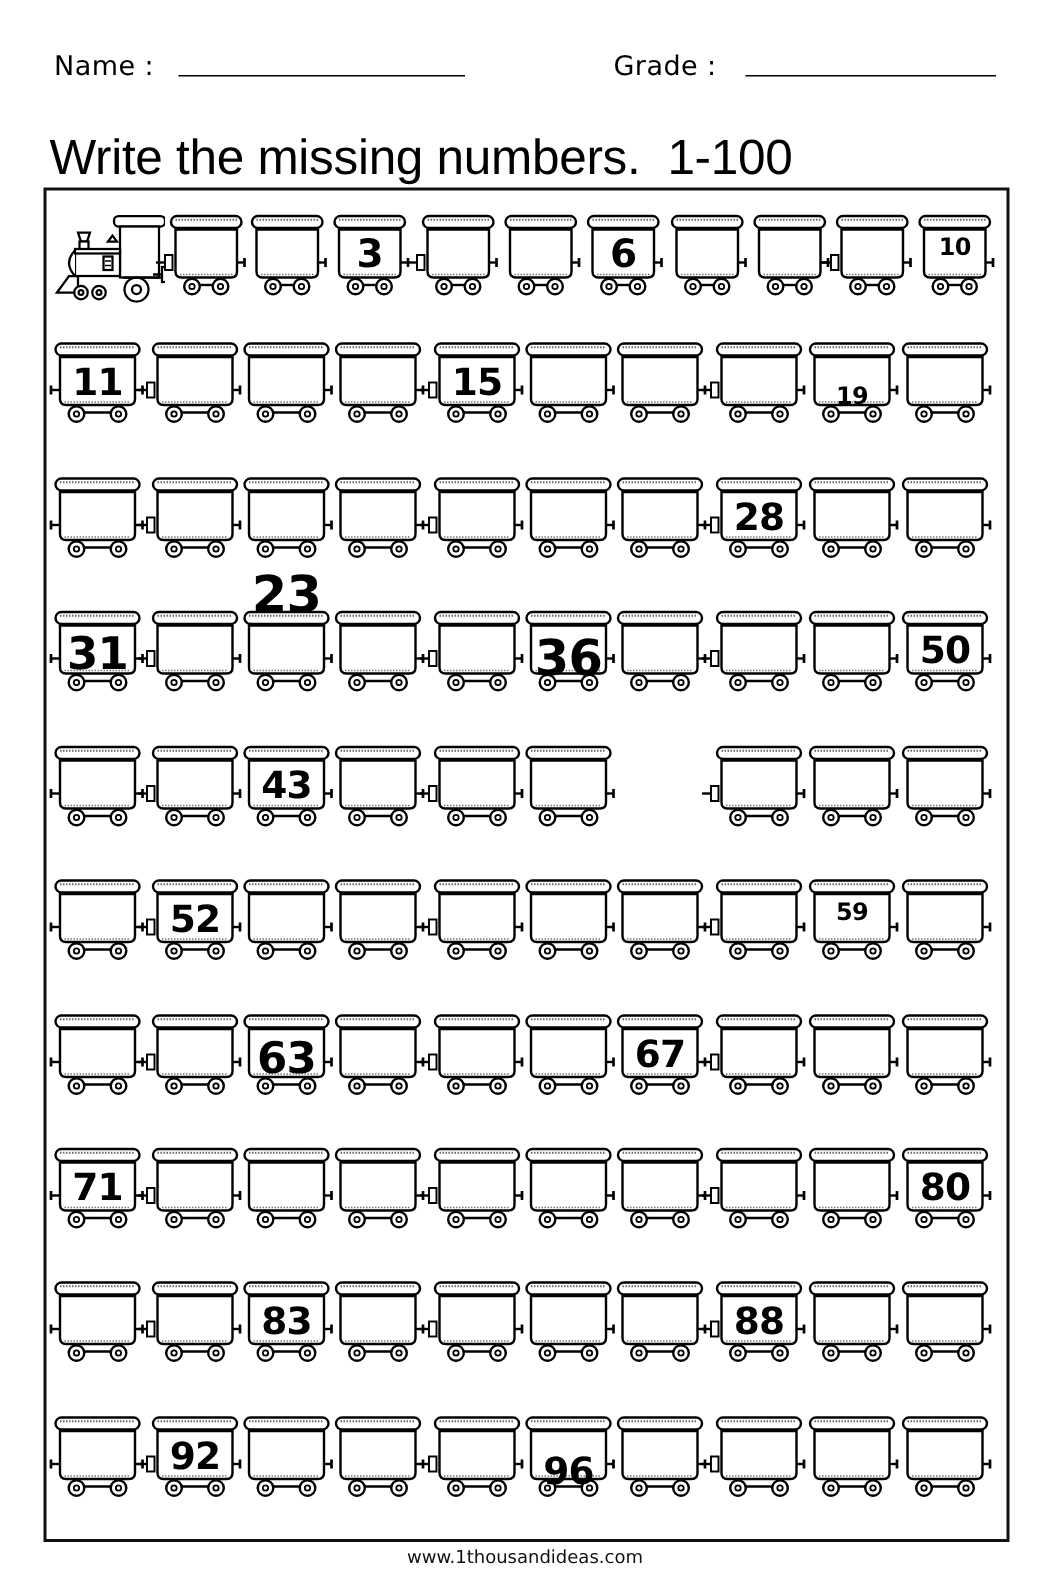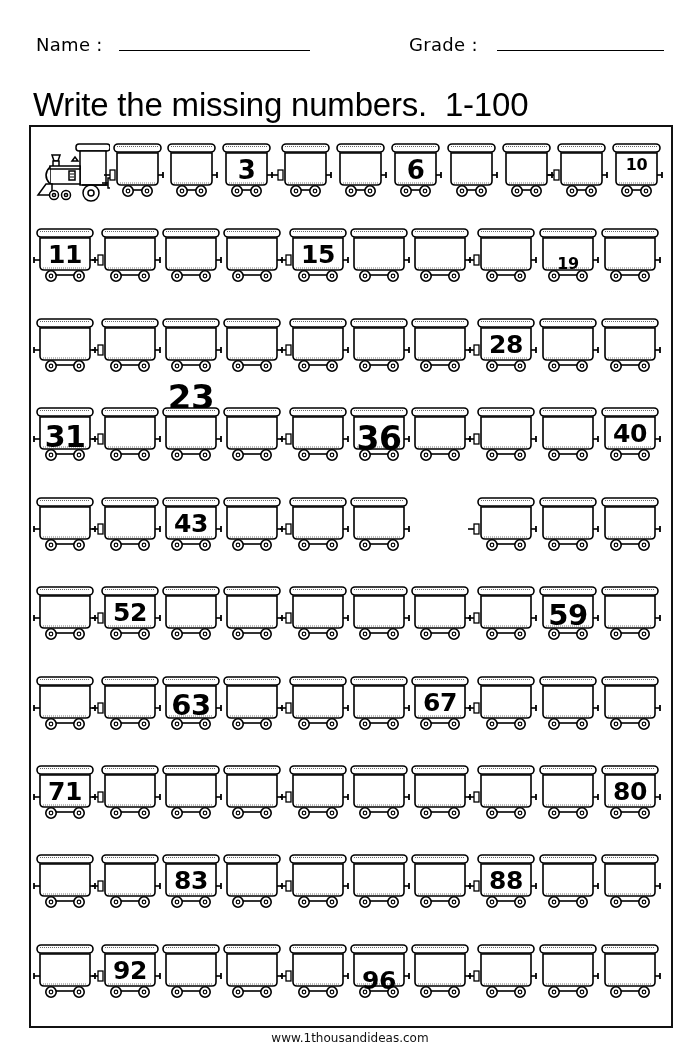--- a/index.html
+++ b/index.html
@@ -608,21 +608,21 @@
             <line x1="4" y1="5.5" x2="54" y2="5.5" stroke="#666" stroke-width="1.2" stroke-dasharray="1 1"></line>
             <path d="M4 12 L54 12 L54 40 Q54 44 50 44 L8 44 Q4 44 4 40 Z" fill="#fff" stroke="#000" stroke-width="1.6"></path>
             <line x1="7" y1="42" x2="51" y2="42" stroke="#777" stroke-width="1" stroke-dasharray="1 1"></line>
             <line x1="14" y1="49" x2="44" y2="49" stroke="#000" stroke-width="1.6"></line>
             <circle cx="15" cy="50" r="5.2" fill="#fff" stroke="#000" stroke-width="1.6"></circle>
             <circle cx="15" cy="50" r="1.8" fill="#fff" stroke="#000" stroke-width="1.2"></circle>
             <circle cx="43" cy="50" r="5.2" fill="#fff" stroke="#000" stroke-width="1.6"></circle>
             <circle cx="43" cy="50" r="1.8" fill="#fff" stroke="#000" stroke-width="1.2"></circle>
             <line x1="54" y1="34" x2="59" y2="34" stroke="#000" stroke-width="1.6"></line>
             <line x1="59" y1="31" x2="59" y2="37" stroke="#000" stroke-width="1.8"></line>
-          </svg></span><div class="num" style="top: 14px; font-size: 25px;">40</div></div>
+          </svg></span><div class="num" style="top: 14px; font-size: 25px;">50</div></div>
     </div>
     <div class="row" style="top: 495px;">
       <div class="car" style="left: 36px; width: 58px;"><span><svg width="58" height="66" viewBox="0 0 58 66">
             <rect x="1" y="3" width="56" height="8" rx="4" fill="#fff" stroke="#000" stroke-width="1.6"></rect>
             <line x1="4" y1="5.5" x2="54" y2="5.5" stroke="#666" stroke-width="1.2" stroke-dasharray="1 1"></line>
             <path d="M4 12 L54 12 L54 40 Q54 44 50 44 L8 44 Q4 44 4 40 Z" fill="#fff" stroke="#000" stroke-width="1.6"></path>
             <line x1="7" y1="42" x2="51" y2="42" stroke="#777" stroke-width="1" stroke-dasharray="1 1"></line>
             <line x1="14" y1="49" x2="44" y2="49" stroke="#000" stroke-width="1.6"></line>
             <circle cx="15" cy="50" r="5.2" fill="#fff" stroke="#000" stroke-width="1.6"></circle>
             <circle cx="15" cy="50" r="1.8" fill="#fff" stroke="#000" stroke-width="1.2"></circle>
@@ -862,21 +862,21 @@
             <line x1="4" y1="5.5" x2="54" y2="5.5" stroke="#666" stroke-width="1.2" stroke-dasharray="1 1"></line>
             <path d="M4 12 L54 12 L54 40 Q54 44 50 44 L8 44 Q4 44 4 40 Z" fill="#fff" stroke="#000" stroke-width="1.6"></path>
             <line x1="7" y1="42" x2="51" y2="42" stroke="#777" stroke-width="1" stroke-dasharray="1 1"></line>
             <line x1="14" y1="49" x2="44" y2="49" stroke="#000" stroke-width="1.6"></line>
             <circle cx="15" cy="50" r="5.2" fill="#fff" stroke="#000" stroke-width="1.6"></circle>
             <circle cx="15" cy="50" r="1.8" fill="#fff" stroke="#000" stroke-width="1.2"></circle>
             <circle cx="43" cy="50" r="5.2" fill="#fff" stroke="#000" stroke-width="1.6"></circle>
             <circle cx="43" cy="50" r="1.8" fill="#fff" stroke="#000" stroke-width="1.2"></circle>
             <line x1="54" y1="34" x2="59" y2="34" stroke="#000" stroke-width="1.6"></line>
             <line x1="59" y1="31" x2="59" y2="37" stroke="#000" stroke-width="1.8"></line>
-          </svg></span><div class="num" style="top: 14px; font-size: 29px;">59</div></div>
+          </svg></span><div class="num" style="top: 14px; font-size: 16px;">59</div></div>
       <div class="car" style="left: 601px; width: 58px;"><span><svg width="58" height="66" viewBox="0 0 58 66">
             <rect x="1" y="3" width="56" height="8" rx="4" fill="#fff" stroke="#000" stroke-width="1.6"></rect>
             <line x1="4" y1="5.5" x2="54" y2="5.5" stroke="#666" stroke-width="1.2" stroke-dasharray="1 1"></line>
             <path d="M4 12 L54 12 L54 40 Q54 44 50 44 L8 44 Q4 44 4 40 Z" fill="#fff" stroke="#000" stroke-width="1.6"></path>
             <line x1="7" y1="42" x2="51" y2="42" stroke="#777" stroke-width="1" stroke-dasharray="1 1"></line>
             <line x1="14" y1="49" x2="44" y2="49" stroke="#000" stroke-width="1.6"></line>
             <circle cx="15" cy="50" r="5.2" fill="#fff" stroke="#000" stroke-width="1.6"></circle>
             <circle cx="15" cy="50" r="1.8" fill="#fff" stroke="#000" stroke-width="1.2"></circle>
             <circle cx="43" cy="50" r="5.2" fill="#fff" stroke="#000" stroke-width="1.6"></circle>
             <circle cx="43" cy="50" r="1.8" fill="#fff" stroke="#000" stroke-width="1.2"></circle>

